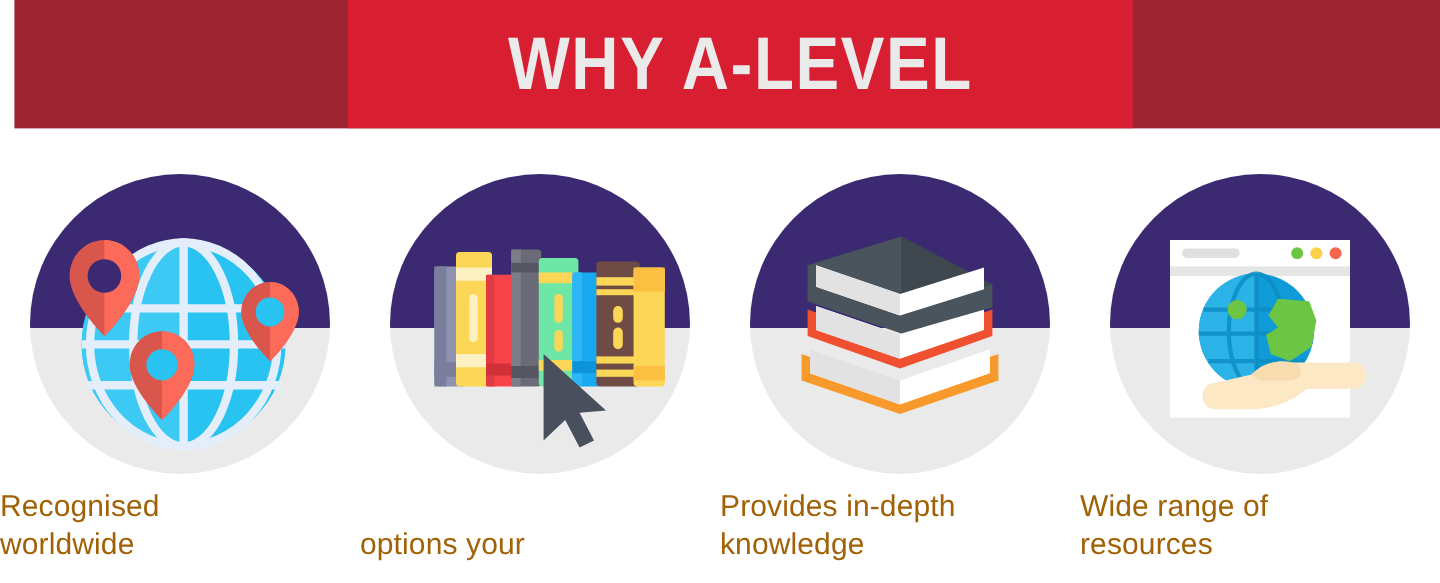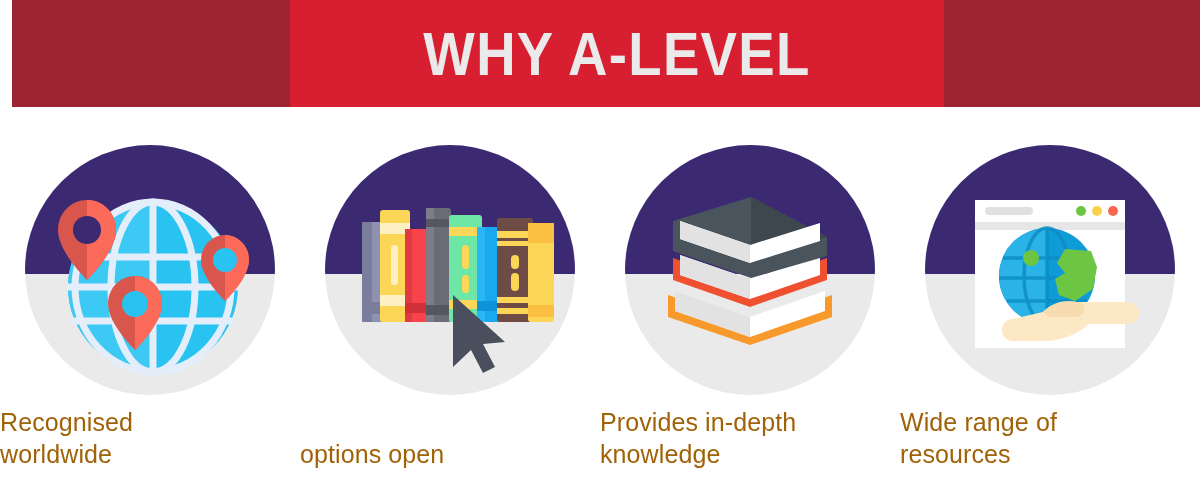--- a/index.html
+++ b/index.html
@@ -230,21 +230,21 @@
               <rect x="203" y="160" width="26" height="12" fill="#fbc042"></rect>
             </g>
 
             <g>
               <path d="M128 150 L128 222 L146 205 L158 228 L170 222 L158 199 L180 197 Z" fill="#4a4f5e"></path>
             </g>
           </svg>
         </div>
       </div>
       <div class="caption">
-        <span>options open</span>
+        <span>options your</span>
       </div>
     </div>
 
     <div class="card">
       <div class="circle-wrap">
         <div class="circle">
           <svg class="art" viewBox="0 0 250 250">
 
             <g>
               <path d="M43 150 l82 28 l82 -28 l0 22 l-82 28 l-82 -28 z" fill="#f79a2b"></path>

